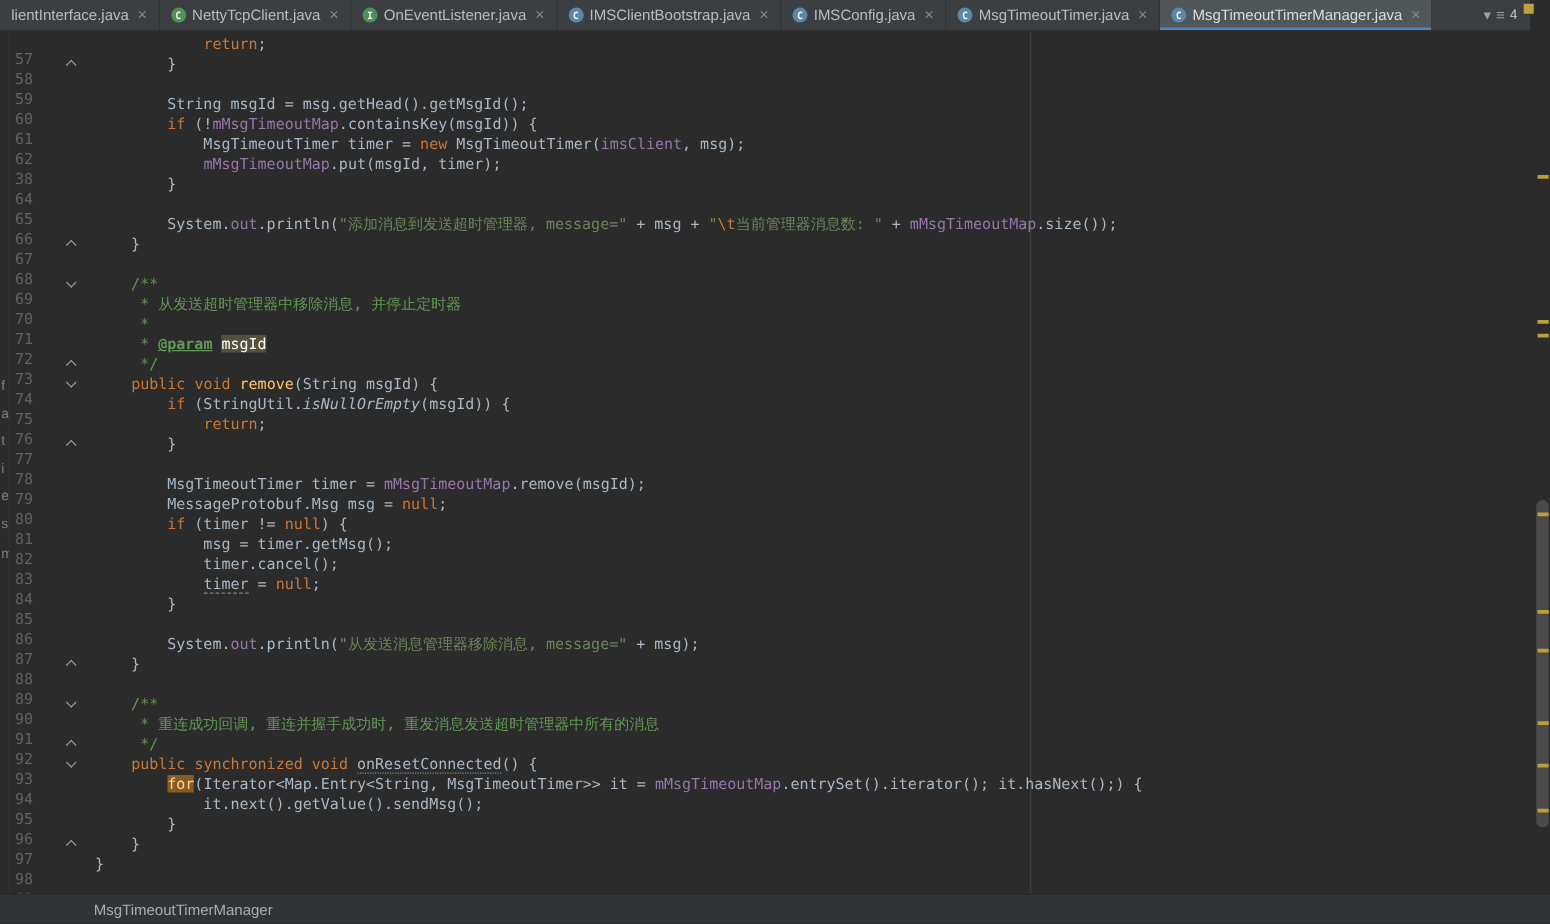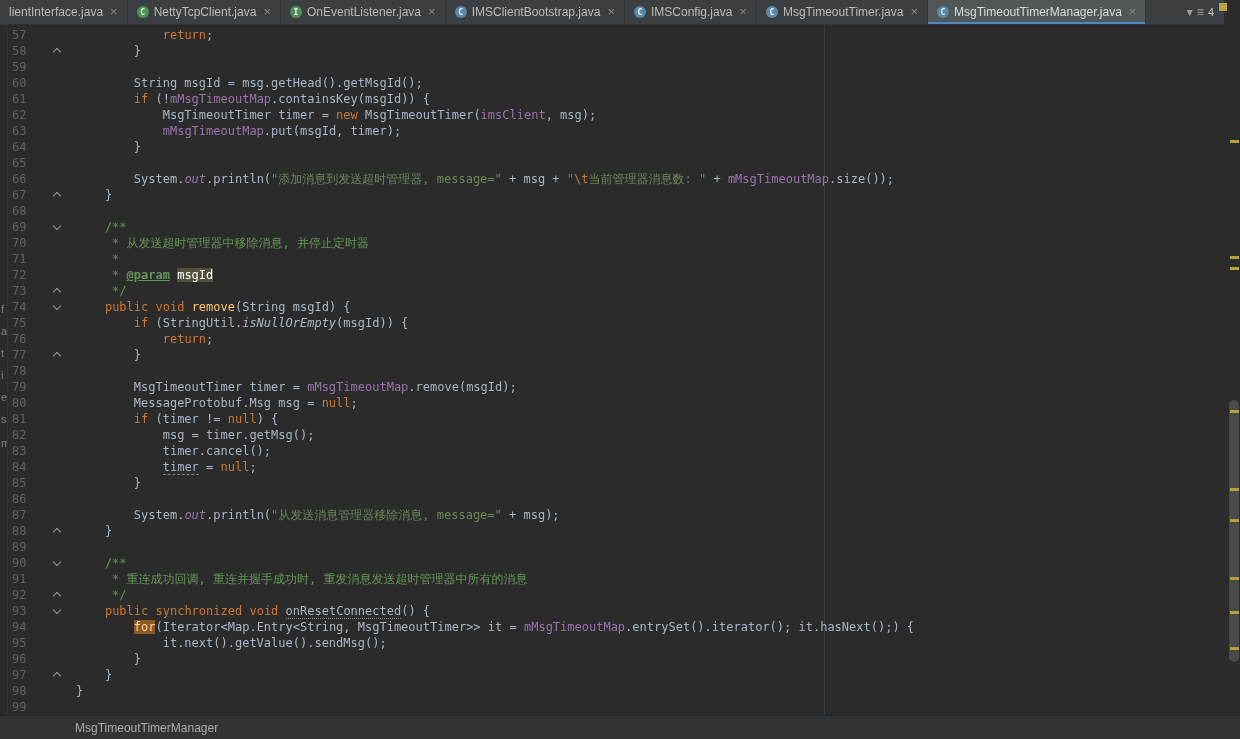--- a/index.html
+++ b/index.html
@@ -52,34 +52,34 @@
   .editor-lines { position:absolute; top:2px; left:0; right:0; }
   .line-row {
     display:flex; height:16px; line-height:16px;
     font-family:"DejaVu Sans Mono","Liberation Mono",monospace;
     font-size:12px; white-space:pre;
   }
   .gutter-cell {
     width:64px; flex:none; position:relative; padding-left:12px;
     color: var(--line-number, #606366);
   }
-  .num { display:inline-block; }
+  .num { display:inline-block;margin-top:12px; }
   .fold {
     position:absolute; right:4px; width:6px; height:6px;
     border-right:1.4px solid #96999c; border-bottom:1.4px solid #96999c;
   }
   .fold.down { transform:rotate(45deg); top:4px; }
   .fold.up   { transform:rotate(-135deg); top:6px; }
   .code-cell { padding-left:12px; }
 
   
   .t-d  { color: var(--default-text, #a9b7c6); }
   .t-k  { color: var(--keyword, #cc7832); }
   .t-f  { color: var(--field, #9876aa); }
-  .t-sf { color: var(--field, #9876aa); font-style:italic; }
+  .t-sf { color: var(--field, #9876aa); }
   .t-s  { color: var(--string, #6a8759); }
   .t-e  { color: var(--keyword, #cc7832); }
   .t-c  { color: var(--comment, #629755); }
   .t-ct { color: var(--comment, #629755); font-weight:bold; text-decoration:underline; }
   .t-cv { color:#ffffff; background:#53503c; }
   .t-m  { color: var(--method-decl, #ffc66b); }
   .t-mu { color: var(--default-text, #a9b7c6); border-bottom:1px dotted #8a8a8a; }
   .t-sm { color: var(--default-text, #a9b7c6); font-style:italic; }
   .t-wu { color: var(--default-text, #a9b7c6); border-bottom:1px dashed #808080; }
   .t-hl { color:#ffd7a0; background:#8a5a20; }
@@ -171,21 +171,21 @@
 
 <div class="editor">
   <div class="margin-guide"></div>
   <div class="editor-lines">
       <div class="line-row"><span class="gutter-cell"><span class="num">57</span></span><span class="code-cell"><span class="t-d">            </span><span class="t-k">return</span><span class="t-d">;</span></span></div>
       <div class="line-row"><span class="gutter-cell"><span class="num">58</span><span class="fold up"></span></span><span class="code-cell"><span class="t-d">        }</span></span></div>
       <div class="line-row"><span class="gutter-cell"><span class="num">59</span></span><span class="code-cell"></span></div>
       <div class="line-row"><span class="gutter-cell"><span class="num">60</span></span><span class="code-cell"><span class="t-d">        String msgId = msg.getHead().getMsgId();</span></span></div>
       <div class="line-row"><span class="gutter-cell"><span class="num">61</span></span><span class="code-cell"><span class="t-d">        </span><span class="t-k">if</span><span class="t-d"> (!</span><span class="t-f">mMsgTimeoutMap</span><span class="t-d">.containsKey(msgId)) {</span></span></div>
       <div class="line-row"><span class="gutter-cell"><span class="num">62</span></span><span class="code-cell"><span class="t-d">            MsgTimeoutTimer timer = </span><span class="t-k">new</span><span class="t-d"> MsgTimeoutTimer(</span><span class="t-f">imsClient</span><span class="t-d">, msg);</span></span></div>
-      <div class="line-row"><span class="gutter-cell"><span class="num">63</span></span><span class="code-cell"><span class="t-d">            </span><span class="t-f">mMsgTimeoutMap</span><span class="t-d">.put(msgId, timer);</span></span></div>
+      <div class="line-row"><span class="gutter-cell"><span class="num">38</span></span><span class="code-cell"><span class="t-d">            </span><span class="t-f">mMsgTimeoutMap</span><span class="t-d">.put(msgId, timer);</span></span></div>
       <div class="line-row"><span class="gutter-cell"><span class="num">64</span></span><span class="code-cell"><span class="t-d">        }</span></span></div>
       <div class="line-row"><span class="gutter-cell"><span class="num">65</span></span><span class="code-cell"></span></div>
       <div class="line-row"><span class="gutter-cell"><span class="num">66</span></span><span class="code-cell"><span class="t-d">        System.</span><span class="t-sf">out</span><span class="t-d">.println(</span><span class="t-s">"添加消息到发送超时管理器, message="</span><span class="t-d"> + msg + </span><span class="t-s">"</span><span class="t-e">\t</span><span class="t-s">当前管理器消息数: "</span><span class="t-d"> + </span><span class="t-f">mMsgTimeoutMap</span><span class="t-d">.size());</span></span></div>
       <div class="line-row"><span class="gutter-cell"><span class="num">67</span><span class="fold up"></span></span><span class="code-cell"><span class="t-d">    }</span></span></div>
       <div class="line-row"><span class="gutter-cell"><span class="num">68</span></span><span class="code-cell"></span></div>
       <div class="line-row"><span class="gutter-cell"><span class="num">69</span><span class="fold down"></span></span><span class="code-cell"><span class="t-c">    /**</span></span></div>
       <div class="line-row"><span class="gutter-cell"><span class="num">70</span></span><span class="code-cell"><span class="t-c">     * 从发送超时管理器中移除消息, 并停止定时器</span></span></div>
       <div class="line-row"><span class="gutter-cell"><span class="num">71</span></span><span class="code-cell"><span class="t-c">     *</span></span></div>
       <div class="line-row"><span class="gutter-cell"><span class="num">72</span></span><span class="code-cell"><span class="t-c">     * </span><span class="t-ct">@param</span><span class="t-c"> </span><span class="t-cv">msgId</span></span></div>
       <div class="line-row"><span class="gutter-cell"><span class="num">73</span><span class="fold up"></span></span><span class="code-cell"><span class="t-c">     */</span></span></div>

